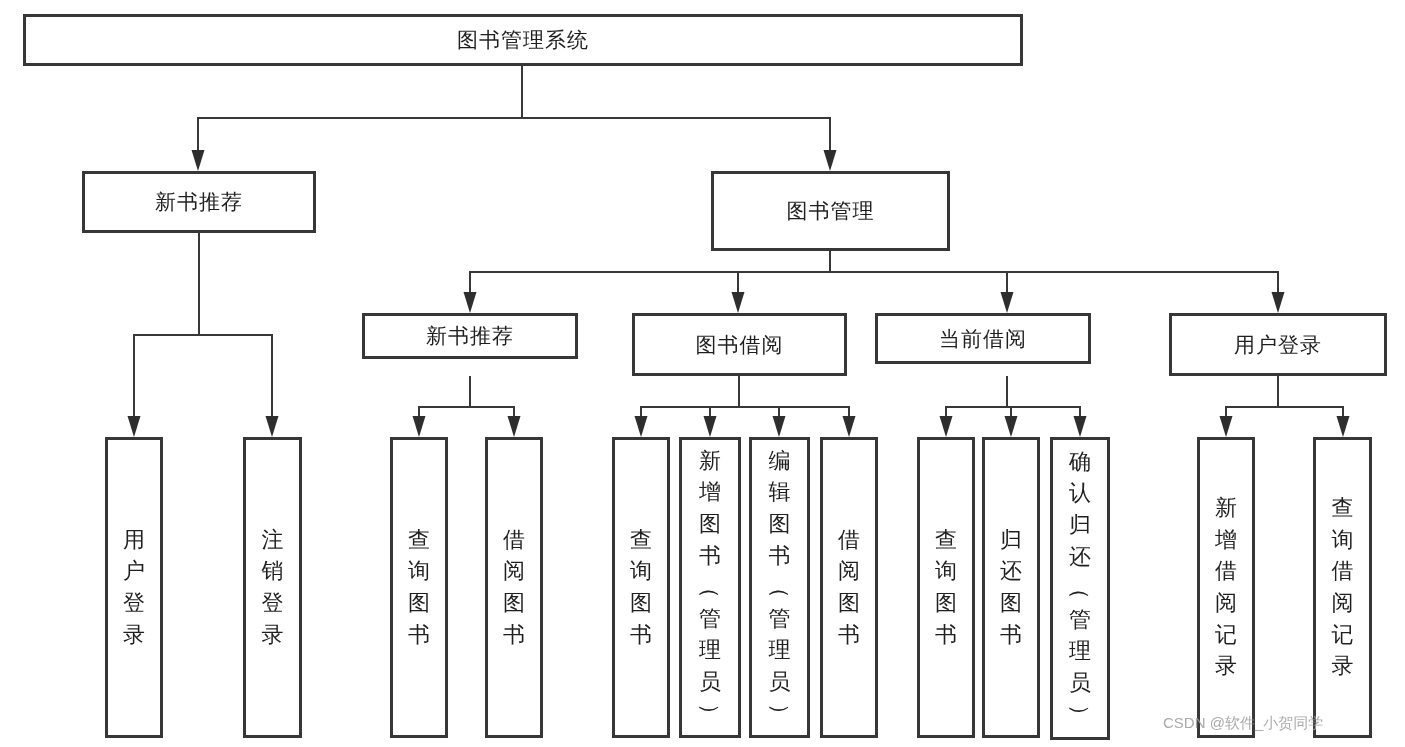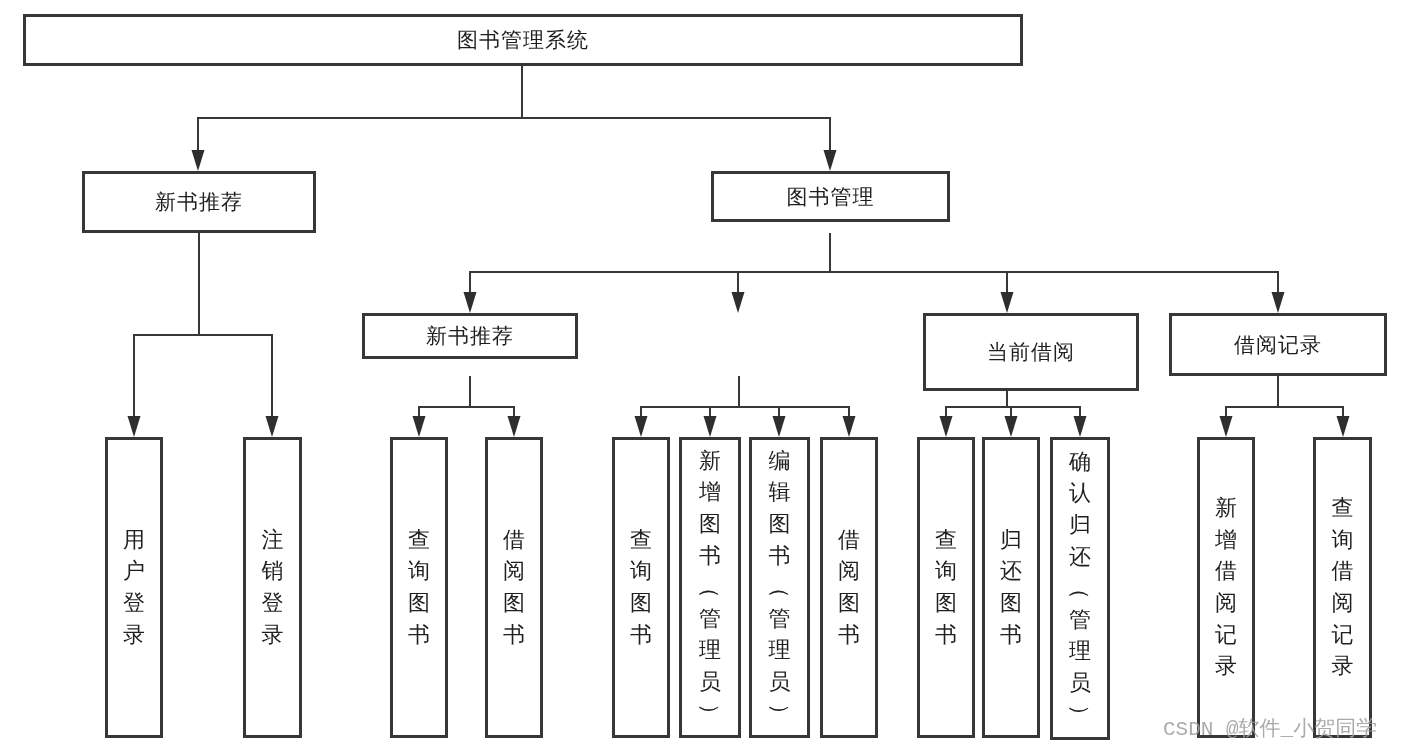--- a/index.html
+++ b/index.html
@@ -32,23 +32,23 @@
   .leaf span{
     display:block;
     font-size:22px;
     line-height:1.12;
   }
   .leaf span.rot{ transform:rotate(90deg); }
   .watermark{
     position:absolute;
     z-index:3;
     color:rgba(158,158,158,0.88);
-    font-size:21px;
+    font-size:15px;
     white-space:nowrap;
-    font-family:Liberation Mono, monospace;
+    font-family:Liberation Sans, sans-serif;
   }
 </style>
 </head>
 <body>
 
 <div class="canvas">
 
   <svg class="connectors" width="1405" height="747" viewBox="0 0 1405 747">
     <g stroke="#383838" stroke-width="2" fill="none">
 
@@ -111,25 +111,26 @@
       <polygon points="1004.5,416 1017.5,416 1011,437"></polygon>
       <polygon points="1073.5,416 1086.5,416 1080,437"></polygon>
       <polygon points="1219.5,416 1232.5,416 1226,437"></polygon>
       <polygon points="1336.5,416 1349.5,416 1343,437"></polygon>
     </g>
   </svg>
 
   <div class="node" style="left:23px;top:14px;width:1000px;height:52px">图书管理系统</div>
 
   <div class="node" style="left:82px;top:171px;width:234px;height:62px">新书推荐</div>
-  <div class="node" style="left:711px;top:171px;width:239px;height:51px">图书管理</div>
+  <div class="node" style="left:711px;top:171px;width:239px;height:80px">图书管理</div>
 
   <div class="node" style="left:362px;top:313px;width:216px;height:46px">新书推荐</div>
-  <div class="node" style="left:923px;top:313px;width:216px;height:78px">当前借阅</div>
-  <div class="node" style="left:1169px;top:313px;width:218px;height:63px">借阅记录</div>
+  <div class="node" style="left:632px;top:313px;width:215px;height:63px">图书借阅</div>
+  <div class="node" style="left:875px;top:313px;width:216px;height:51px">当前借阅</div>
+  <div class="node" style="left:1169px;top:313px;width:218px;height:63px">用户登录</div>
 
   <div class="node leaf" style="left:105px;top:437px;width:58px;height:301px">
       <span>用</span>
       <span>户</span>
       <span>登</span>
       <span>录</span>
     </div>
   <div class="node leaf" style="left:243px;top:437px;width:59px;height:301px">
       <span>注</span>
       <span>销</span>

